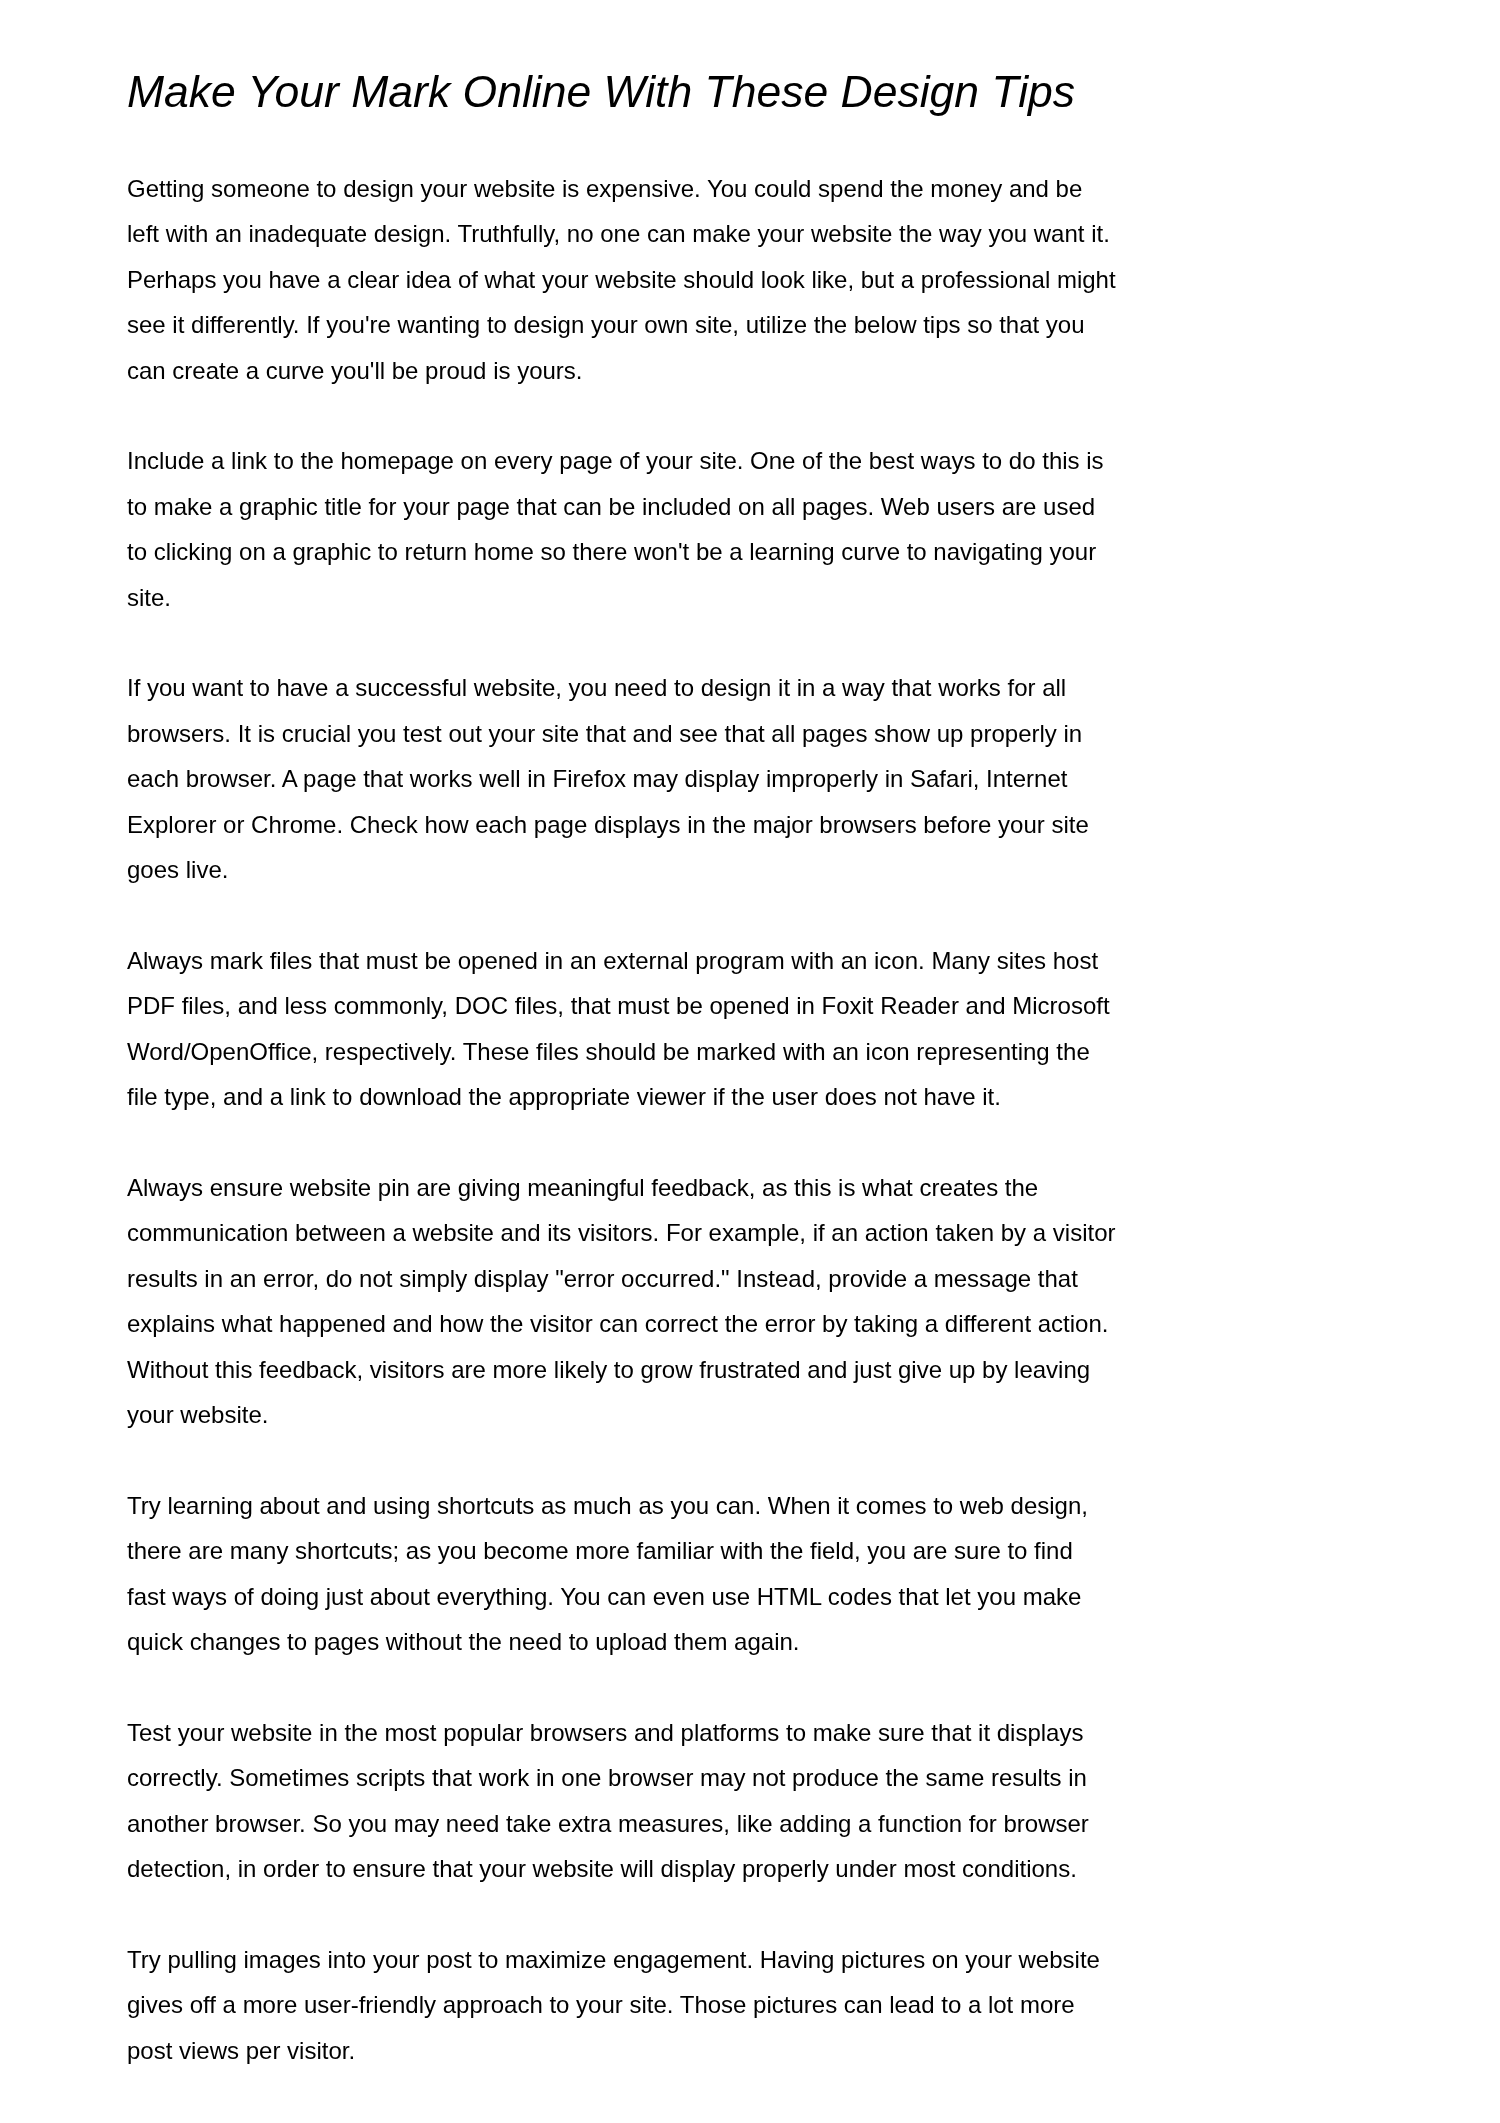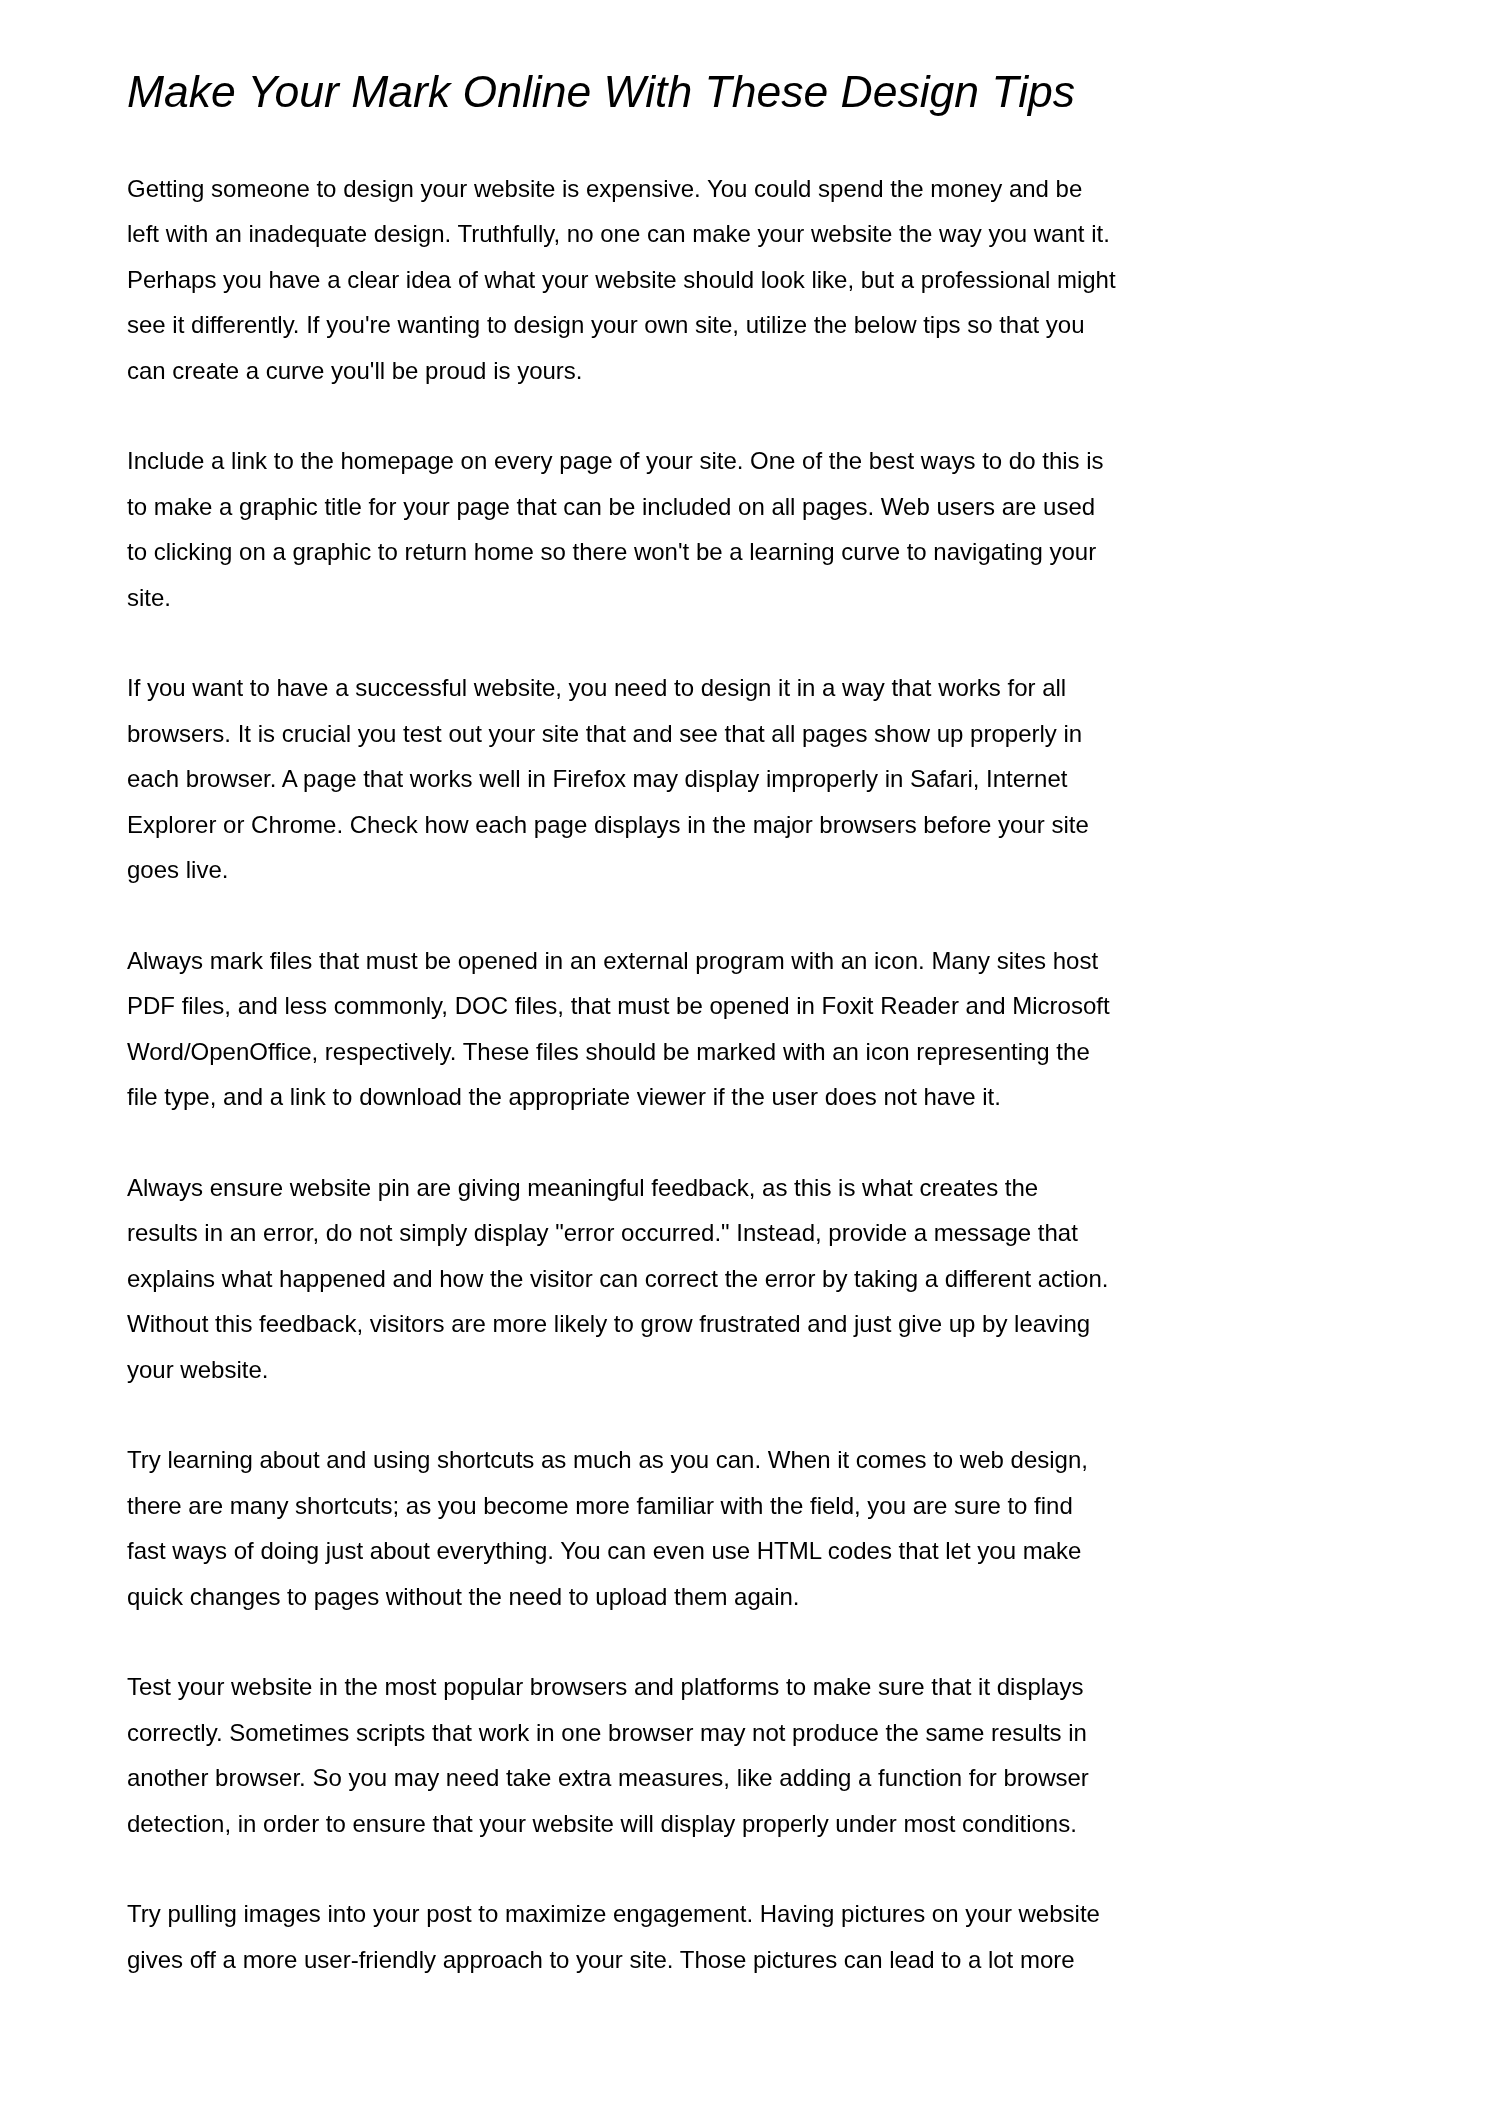--- a/index.html
+++ b/index.html
@@ -76,35 +76,37 @@
       <span class="line">goes live.</span>
     </p>
     <p class="para">
       <span class="line">Always mark files that must be opened in an external program with an icon. Many sites host</span>
       <span class="line">PDF files, and less commonly, DOC files, that must be opened in Foxit Reader and Microsoft</span>
       <span class="line">Word/OpenOffice, respectively. These files should be marked with an icon representing the</span>
       <span class="line">file type, and a link to download the appropriate viewer if the user does not have it.</span>
     </p>
     <p class="para">
       <span class="line">Always ensure website pin are giving meaningful feedback, as this is what creates the</span>
+      <span class="line">communication between a website and its visitors. For example, if an action taken by a visitor</span>
       <span class="line">results in an error, do not simply display "error occurred." Instead, provide a message that</span>
       <span class="line">explains what happened and how the visitor can correct the error by taking a different action.</span>
       <span class="line">Without this feedback, visitors are more likely to grow frustrated and just give up by leaving</span>
       <span class="line">your website.</span>
     </p>
     <p class="para">
       <span class="line">Try learning about and using shortcuts as much as you can. When it comes to web design,</span>
       <span class="line">there are many shortcuts; as you become more familiar with the field, you are sure to find</span>
       <span class="line">fast ways of doing just about everything. You can even use HTML codes that let you make</span>
       <span class="line">quick changes to pages without the need to upload them again.</span>
     </p>
     <p class="para">
       <span class="line">Test your website in the most popular browsers and platforms to make sure that it displays</span>
       <span class="line">correctly. Sometimes scripts that work in one browser may not produce the same results in</span>
       <span class="line">another browser. So you may need take extra measures, like adding a function for browser</span>
       <span class="line">detection, in order to ensure that your website will display properly under most conditions.</span>
     </p>
     <p class="para">
       <span class="line">Try pulling images into your post to maximize engagement. Having pictures on your website</span>
       <span class="line">gives off a more user-friendly approach to your site. Those pictures can lead to a lot more</span>
+      <span class="line">post views per visitor.</span>
     </p>
   </div>
 </div>
 
 </body></html>

